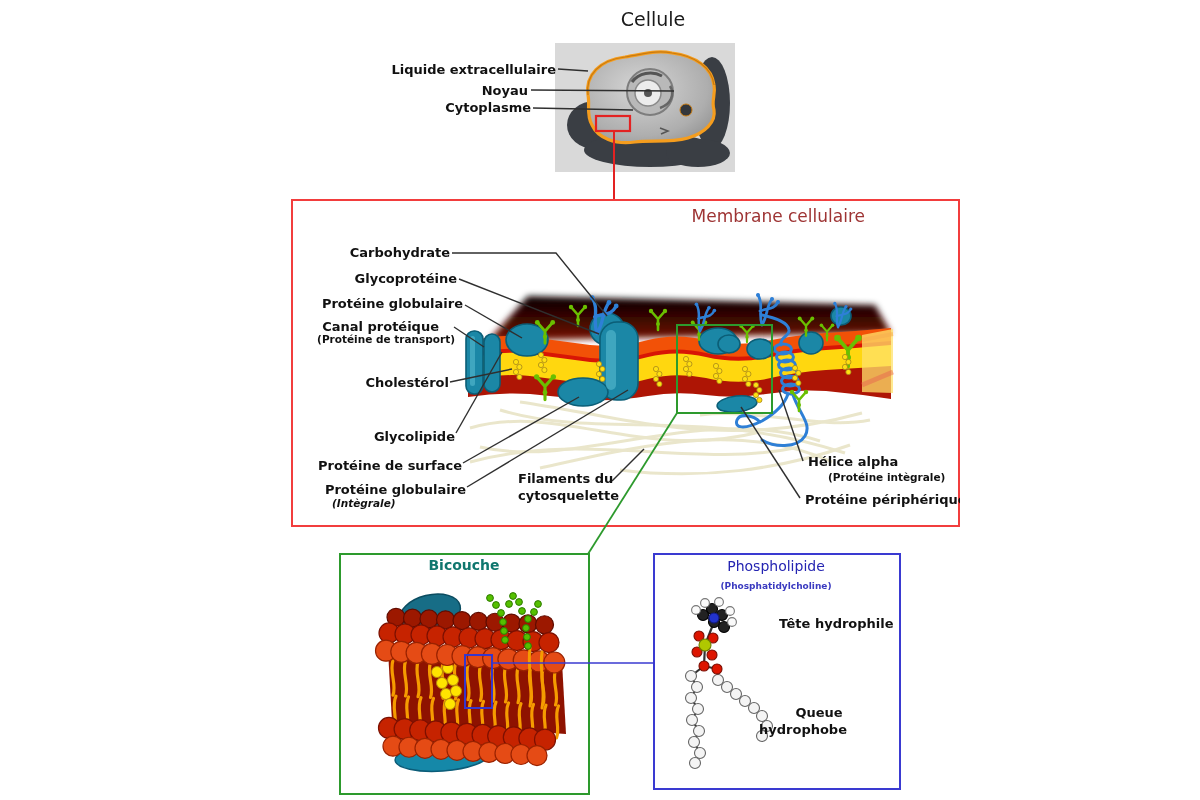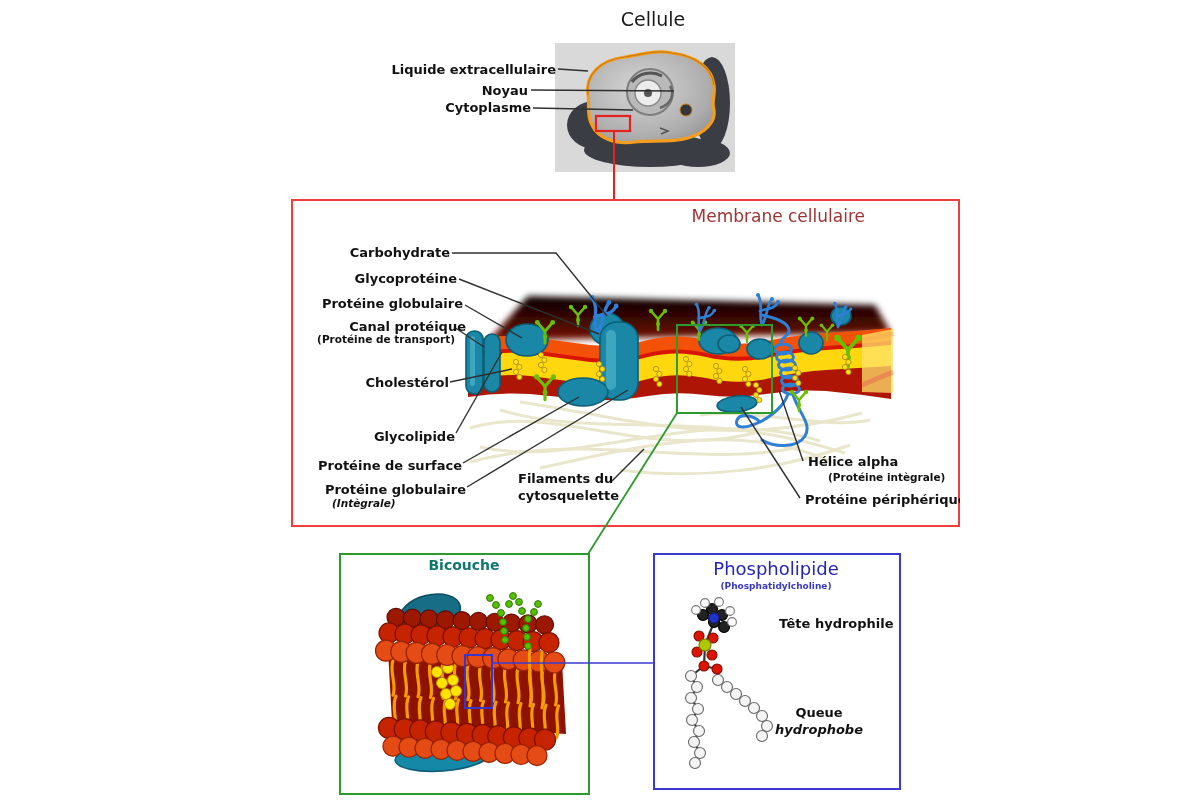--- a/index.html
+++ b/index.html
@@ -14,21 +14,21 @@
   #cell-panel{position:absolute;left:555px;top:43px;width:180px;height:129px;background:#d9d9d9;}
   .box{position:absolute;background:transparent;}
   #membrane-box{left:291px;top:199px;width:665px;height:324px;border:2px solid #f23d3d;}
   #bilayer-box{left:339px;top:553px;width:247px;height:238px;border:2px solid #2d9a2d;}
   #phospholipid-box{left:653px;top:553px;width:244px;height:233px;border:2px solid #3a3ad1;}
   #membrane-title{position:absolute;left:465px;top:206px;width:400px;text-align:right;
                   font-size:17px;color:#9e3434;}
   #bilayer-title{position:absolute;left:349px;top:557px;width:230px;text-align:center;
                  font-size:14px;font-weight:600;color:#0f766e;line-height:17px;}
   #phos-title{position:absolute;left:658px;top:558px;width:236px;text-align:center;
-              font-size:18px;color:#2525b2;}
+              font-size:14px;color:#2525b2;}
   #phos-sub{position:absolute;left:658px;top:581px;width:236px;text-align:center;
             font-size:9px;font-weight:bold;color:#3a3ac0;}
   #lbl-peripherique{overflow:hidden;width:155px;}
   svg{position:absolute;left:0;top:0;pointer-events:none;}
 </style>
 </head>
 <body>
 
 <div id="stage">
 
@@ -398,35 +398,35 @@
 
   <div id="cell-title">Cellule</div>
   <div class="lbl r" style="left:350px;top:62px;width:206px;">Liquide extracellulaire</div>
   <div class="lbl r" style="left:350px;top:83px;width:178px;">Noyau</div>
   <div class="lbl r" style="left:350px;top:100px;width:181px;">Cytoplasme</div>
 
   <div id="membrane-title">Membrane cellulaire</div>
   <div class="lbl r" style="left:300px;top:245px;width:150px;">Carbohydrate</div>
   <div class="lbl r" style="left:307px;top:271px;width:150px;">Glycoprotéine</div>
   <div class="lbl r" style="left:313px;top:296px;width:150px;">Protéine globulaire</div>
-  <div class="lbl r" style="left:316px;top:319px;width:150px;">Canal protéique</div>
+  <div class="lbl r" style="left:289px;top:319px;width:150px;">Canal protéique</div>
   <div class="sub r" style="left:305px;top:333px;width:150px;">(Protéine de transport)</div>
   <div class="lbl r" style="left:299px;top:375px;width:150px;">Cholestérol</div>
   <div class="lbl r" style="left:305px;top:429px;width:150px;">Glycolipide</div>
   <div class="lbl r" style="left:312px;top:458px;width:150px;">Protéine de surface</div>
   <div class="lbl r" style="left:316px;top:482px;width:150px;">Protéine globulaire</div>
   <div class="sub" style="left:332px;top:497px;font-style:italic;">(Intègrale)</div>
   <div class="lbl" style="left:518px;top:471px;">Filaments du</div>
   <div class="lbl" style="left:518px;top:488px;">cytosquelette</div>
   <div class="lbl" style="left:808px;top:454px;">Hélice alpha</div>
   <div class="sub" style="left:828px;top:471px;">(Protéine intègrale)</div>
   <div class="lbl" id="lbl-peripherique" style="left:805px;top:492px;">Protéine périphérique</div>
 
   <div id="bilayer-title">
     <div>Bicouche</div>
   </div>
 
   <div id="phos-title">Phospholipide</div>
   <div id="phos-sub">(Phosphatidylcholine)</div>
   <div class="lbl" style="left:779px;top:616px;">Tête hydrophile</div>
   <div class="lbl c" style="left:764px;top:705px;width:110px;">Queue</div>
-  <div class="lbl c" style="left:764px;top:722px;width:110px;font-style:italic;">hydrophobe</div>
+  <div class="lbl c" style="left:748px;top:722px;width:110px;">hydrophobe</div>
 </div>
 
 </body></html>

